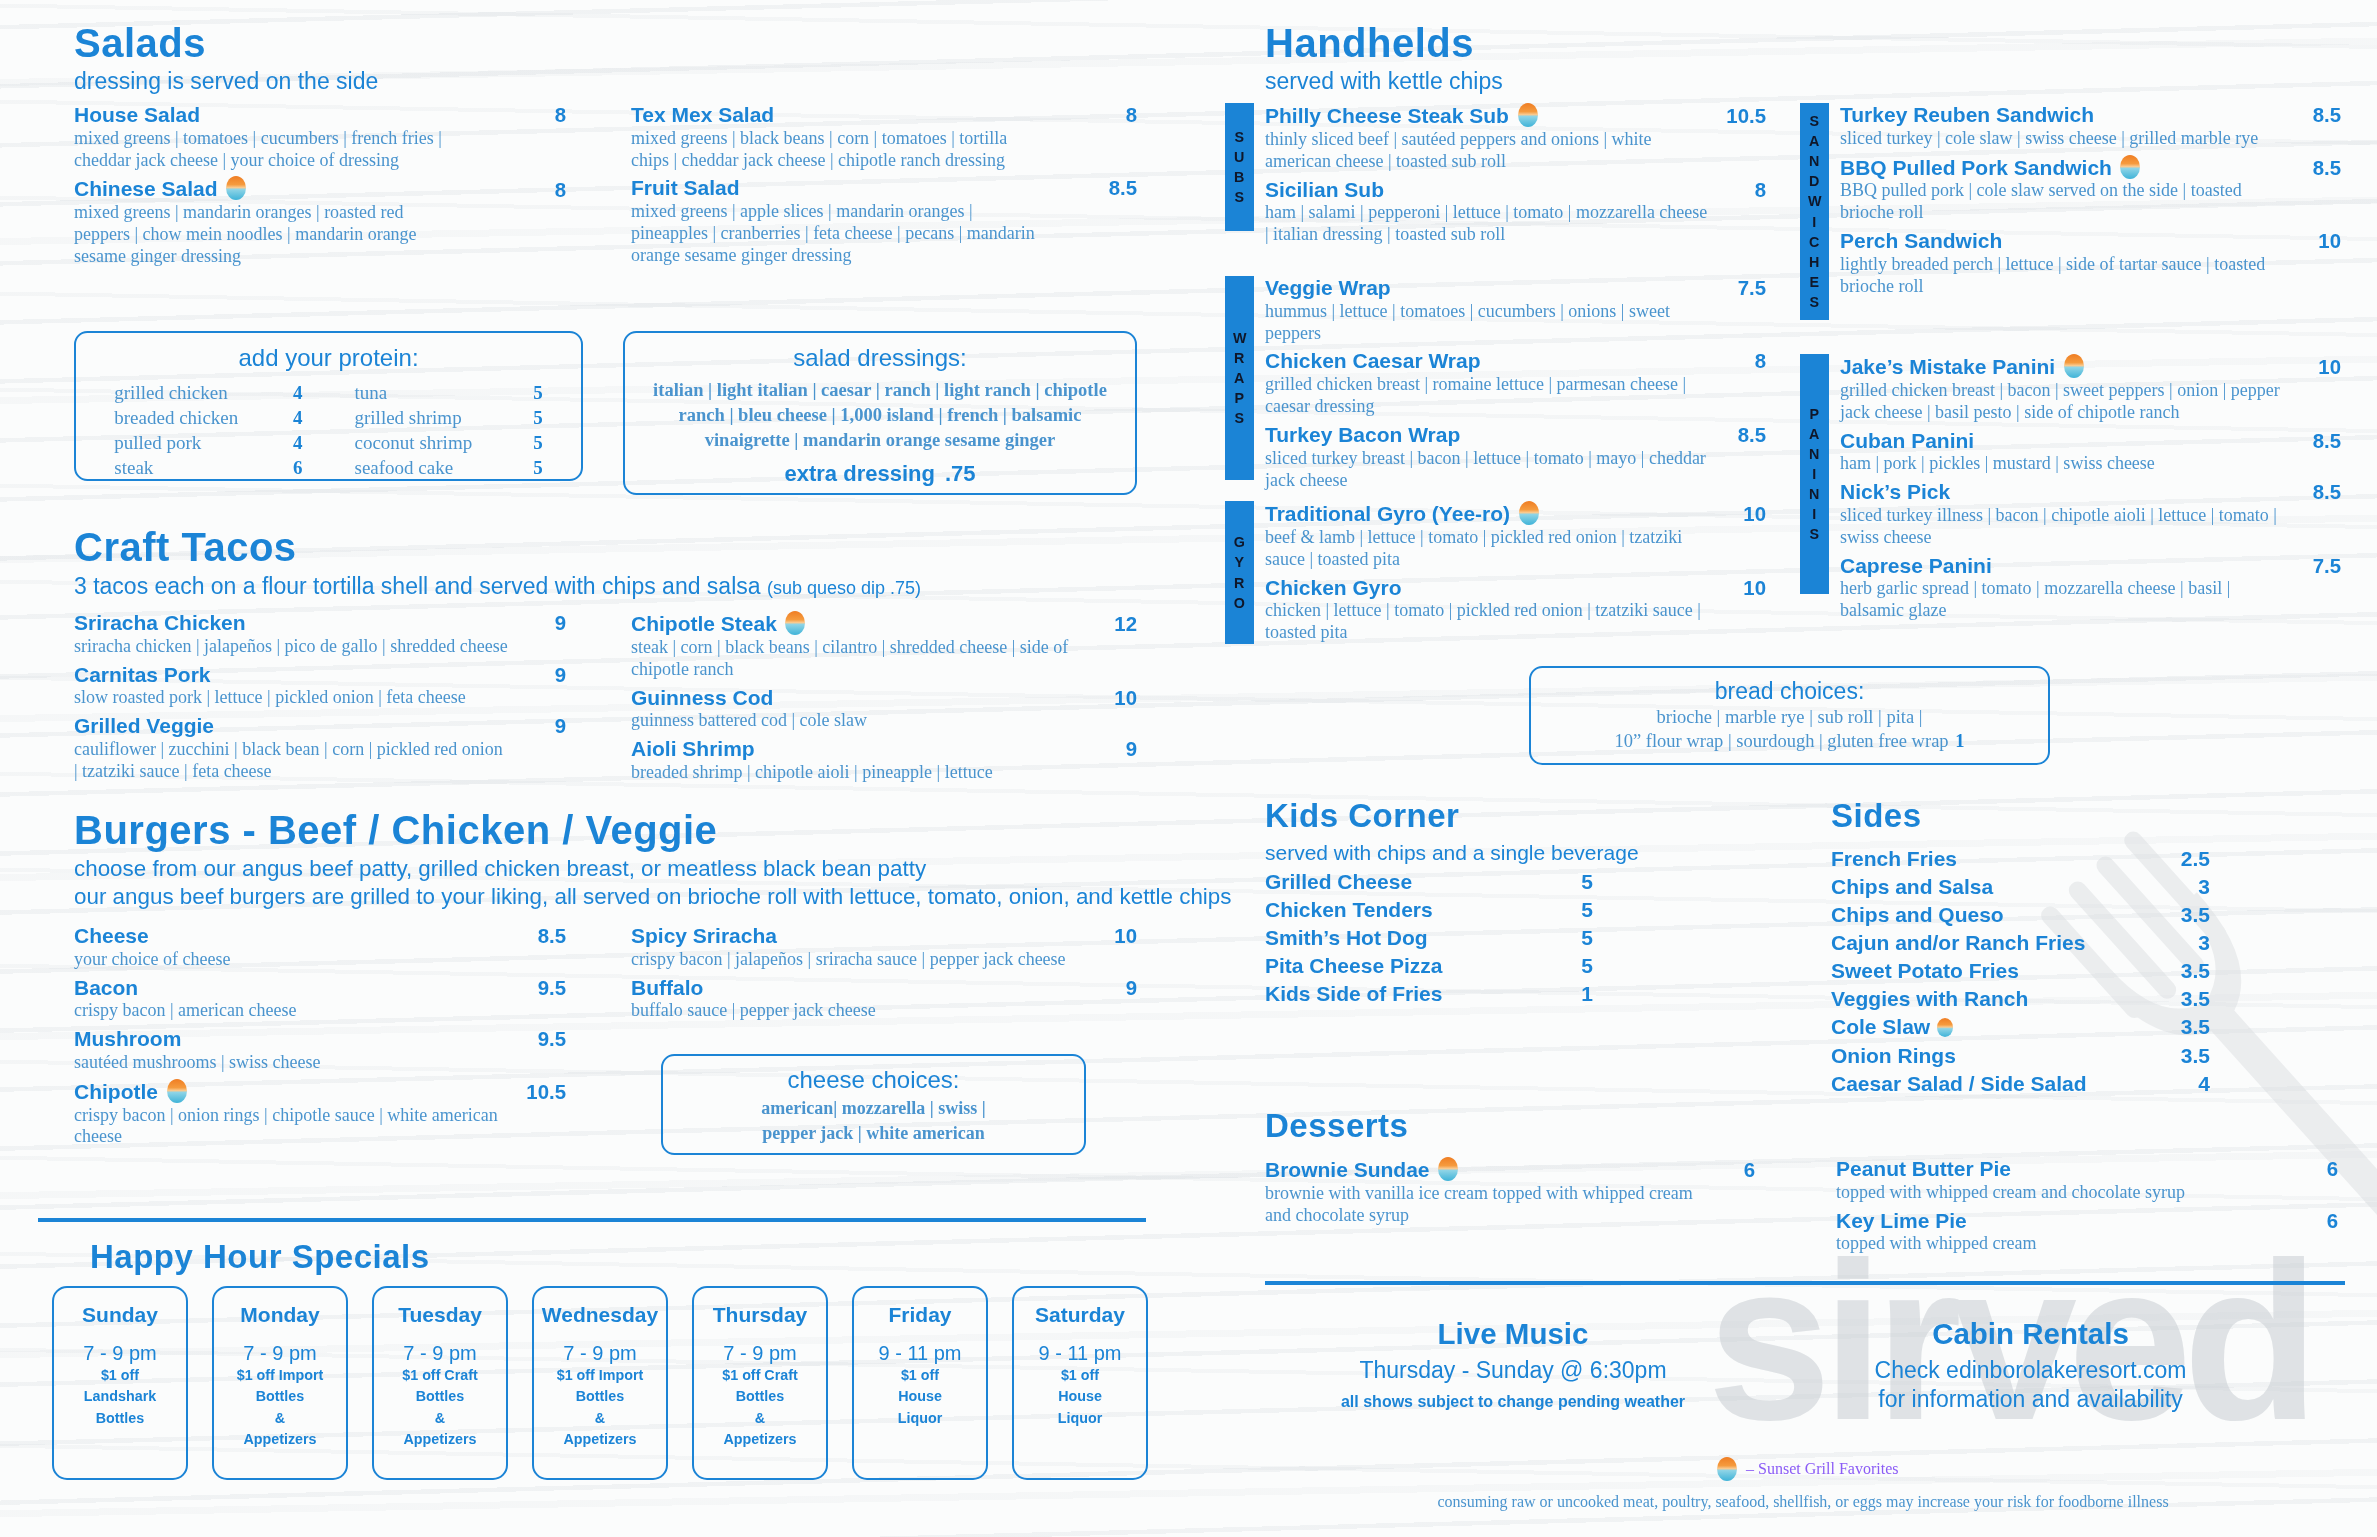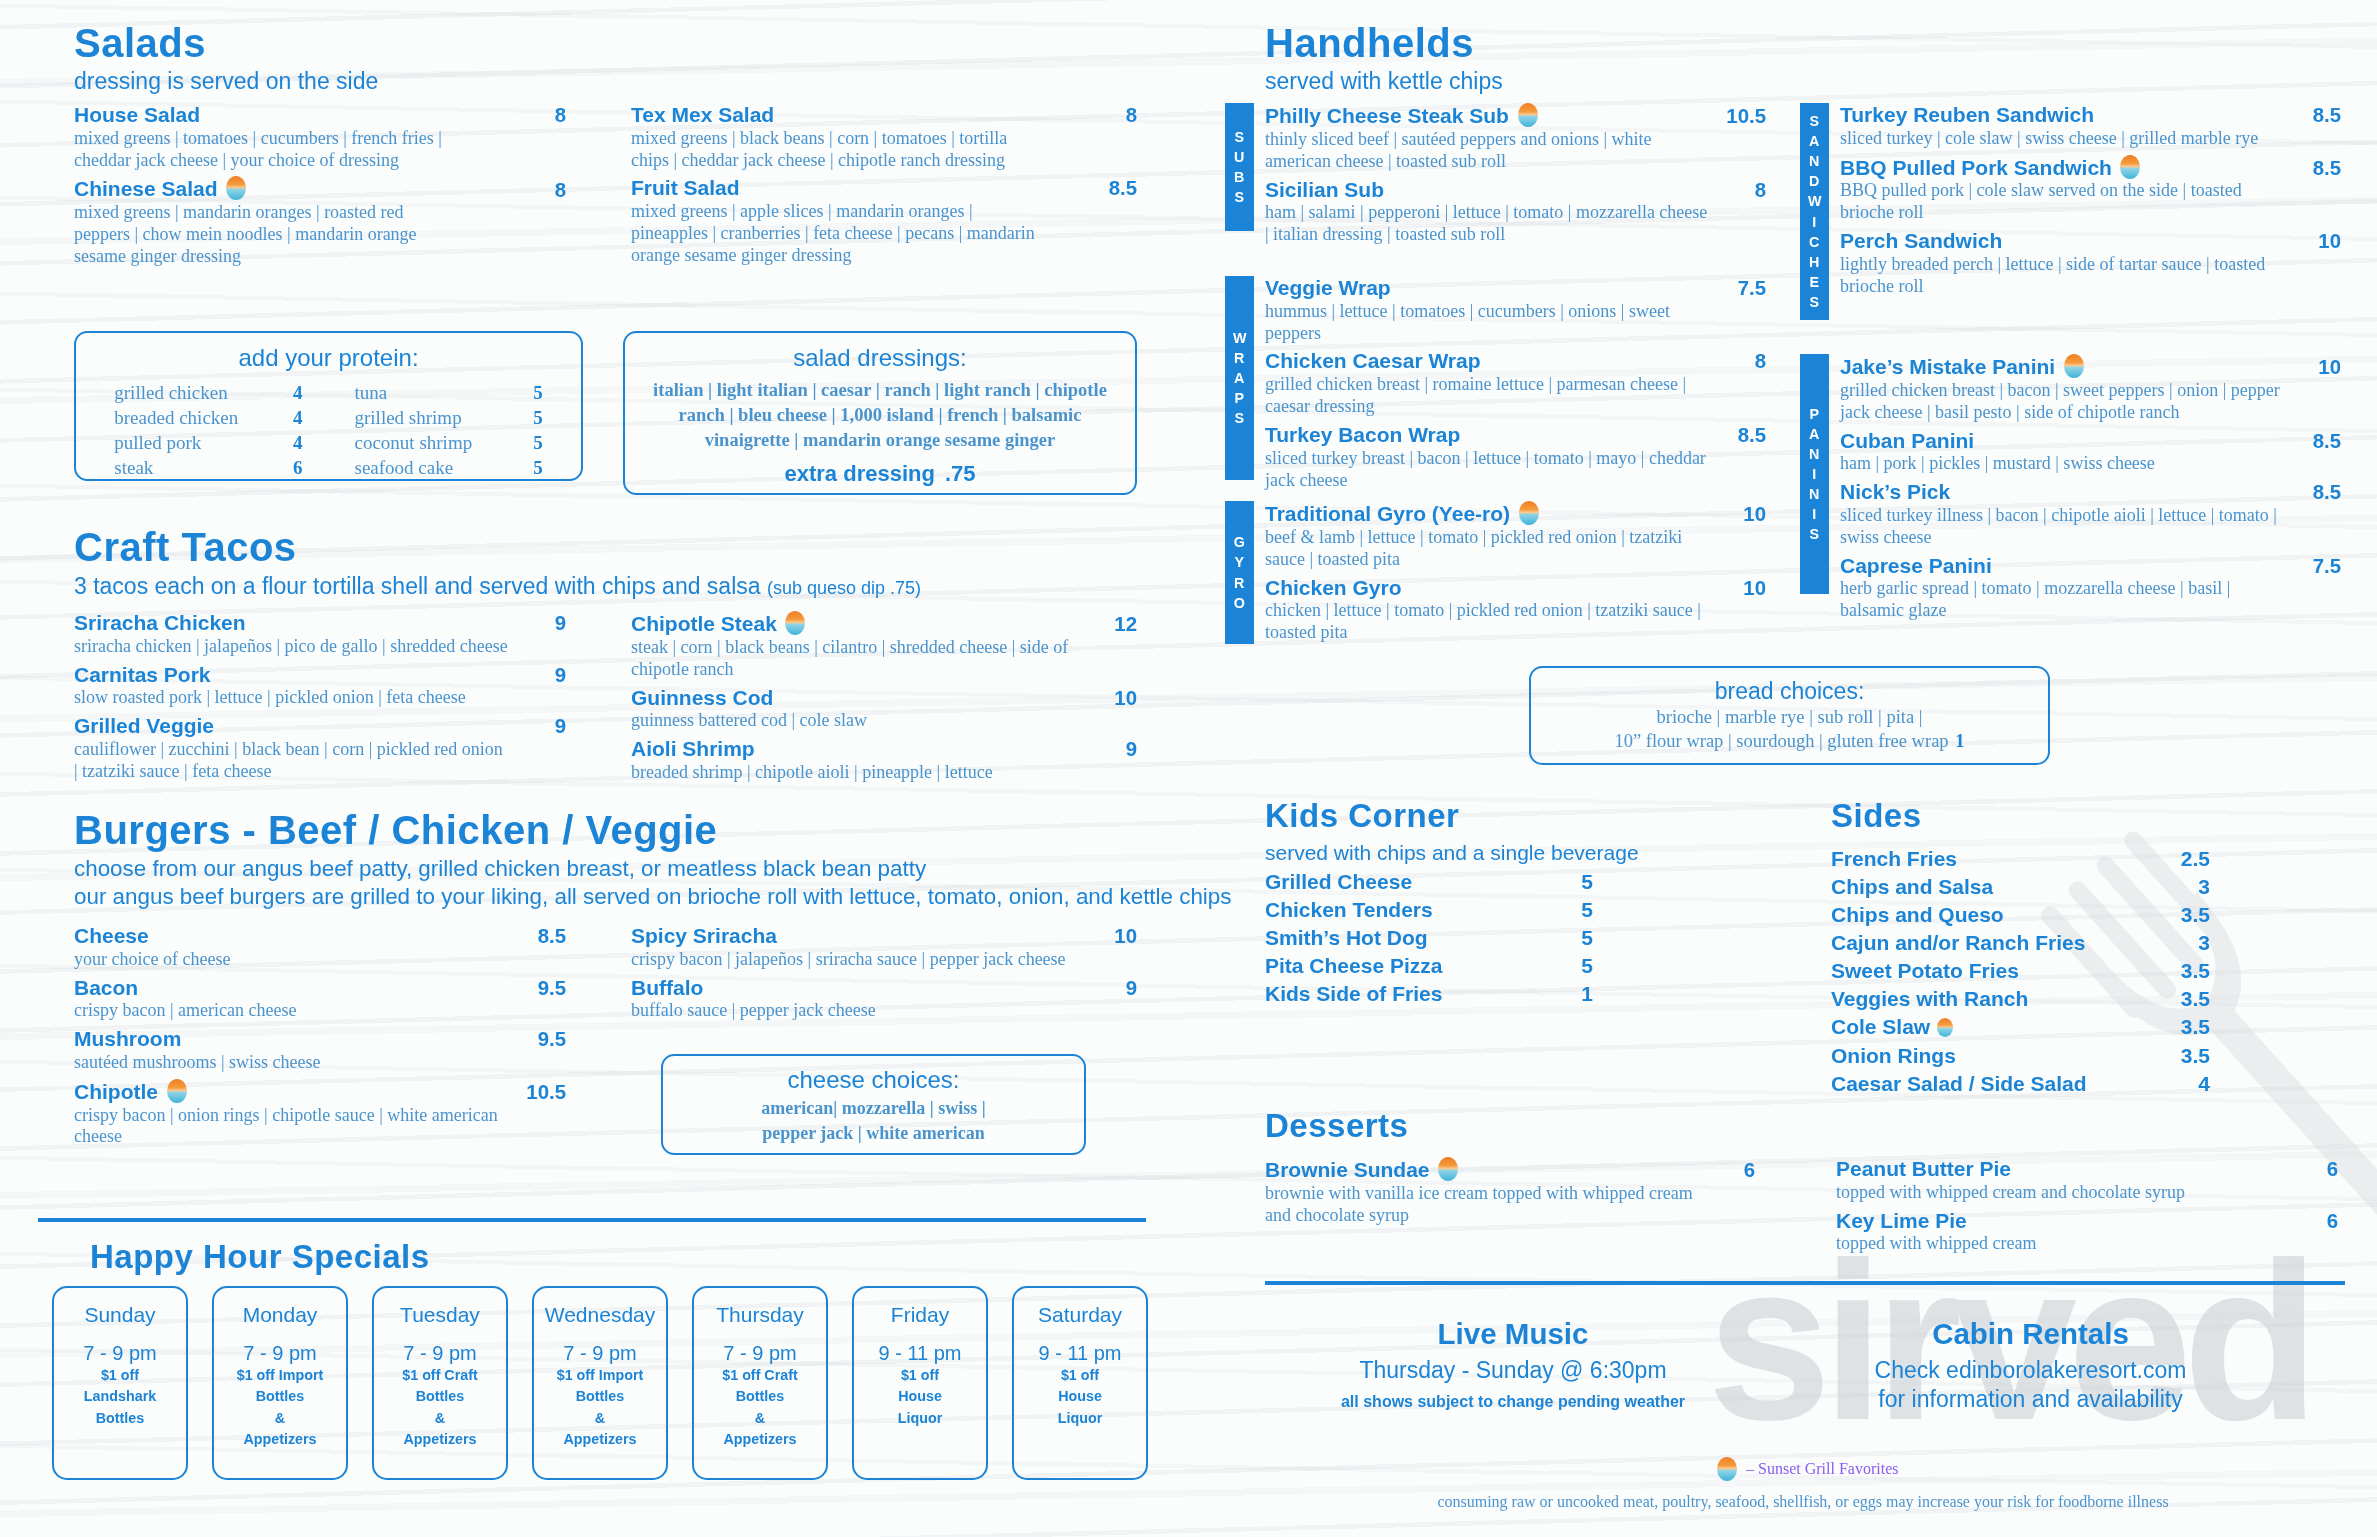--- a/index.html
+++ b/index.html
@@ -28,29 +28,29 @@
   .fav.small{width:16px;height:19px;vertical-align:-2.9px;margin-left:6.7px;}
   .box{position:absolute;border:2.9px solid #1b84d6;border-radius:13.3px;box-sizing:border-box;padding:11.4px 25px;}
   .box-title{text-align:center;font-size:24px;font-weight:normal;}
   .protein-grid{display:grid;grid-template-columns:1fr 1fr;column-gap:52px;margin-top:9.5px;padding:0 13.3px;}
   .p-row{display:flex;justify-content:space-between;align-items:baseline;margin-bottom:2.9px;}
   .p-name{font-family:"Liberation Serif",serif;font-size:19px;color:#4a94ce;}
   .p-price{font-size:19px;font-weight:bold;font-family:"Liberation Serif",serif;color:#1b84d6;}
   .box-text{font-family:"Liberation Serif",serif;font-size:18.5px;line-height:1.35;color:#4a94ce;
             text-align:center;margin-top:5.7px;white-space:pre-line;font-weight:bold;}
   .box-footer{display:flex;justify-content:center;gap:10px;margin-top:7.6px;font-size:22px;font-weight:bold;}
-  .vtab{position:absolute;width:28.5px;background:#1b84d6;color:#ffffff;display:flex;align-items:center;justify-content:center;}
+  .vtab{position:absolute;width:28.5px;background:#1b84d6;color:#0f172a;display:flex;align-items:center;justify-content:center;}
   .vtab span{display:block;width:12.4px;font-size:14.3px;font-weight:bold;line-height:1.4;text-align:center;word-break:break-all;}
   .kv-row{display:flex;justify-content:space-between;align-items:baseline;margin-bottom:2.9px;
           font-size:21px;font-weight:bold;line-height:1.2;}
   .divider{position:absolute;height:3.8px;background:#1b84d6;}
   .hh-cards{position:absolute;display:flex;gap:24px;}
   .hh-card{width:136px;min-height:194px;border:2.9px solid #1b84d6;border-radius:15px;box-sizing:border-box;
            text-align:center;padding-top:15px;}
-  .hh-day{font-size:21px;font-weight:400;text-align:center;}
+  .hh-day{font-size:21px;font-weight:700;text-align:center;}
   .hh-time{font-size:20px;margin-top:15px;}
   .hh-deal{font-size:14.3px;font-weight:bold;line-height:1.5;white-space:pre-line;}
   .ft-block{position:absolute;text-align:center;}
   .ft-title{font-size:29.5px;font-weight:bold;}
   .ft-line{font-size:23px;margin-top:5.7px;}
   .ft-note{font-size:16px;font-weight:600;margin-top:9.5px;}
   .legend{position:absolute;display:flex;align-items:center;justify-content:center;gap:9.5px;}
   .legend-label{font-family:"Liberation Serif",serif;font-size:16px;color:#8b5cf6;}
   .disclaimer{position:absolute;font-family:"Liberation Serif",serif;font-size:16px;color:#4a94ce;text-align:center;}
   .bread-line{font-family:"Liberation Serif",serif;font-size:18.5px;line-height:1.3;color:#4a94ce;text-align:center;}

